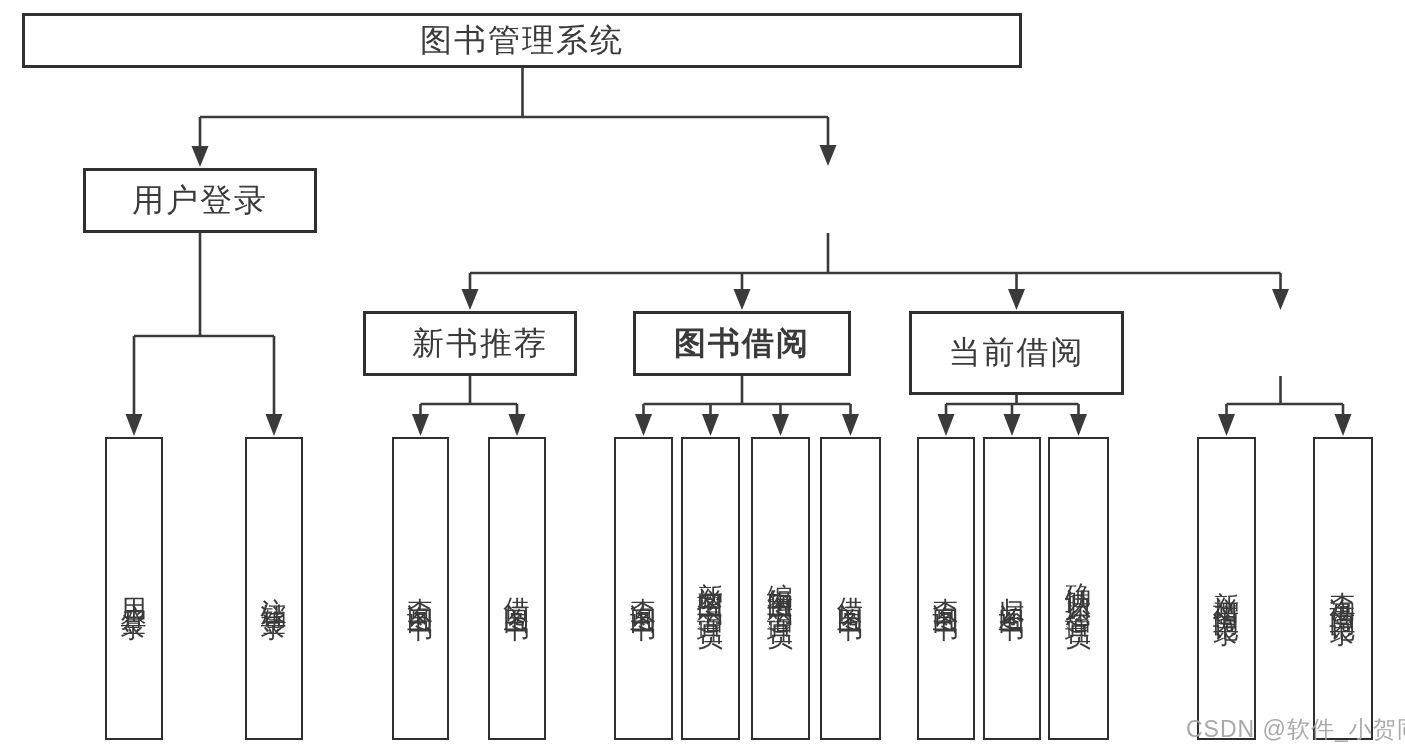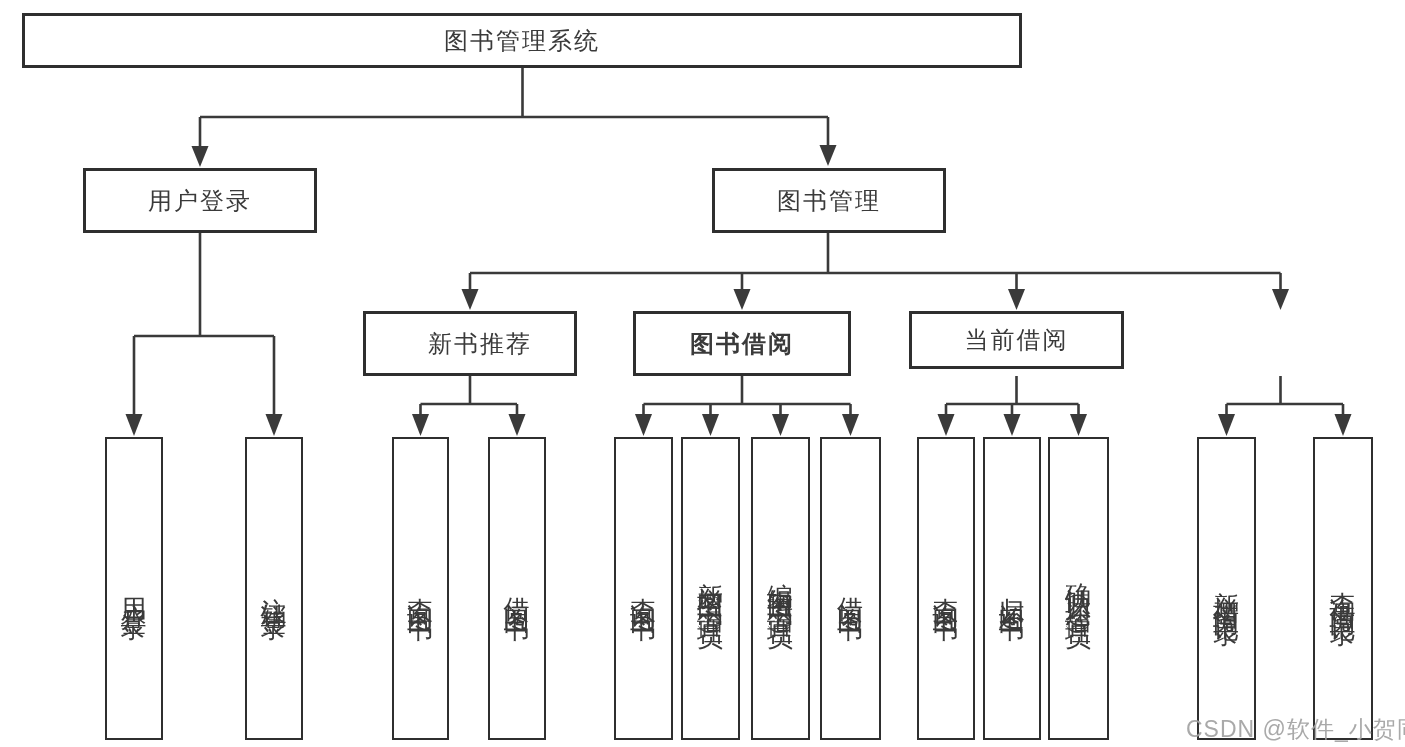--- a/index.html
+++ b/index.html
@@ -18,21 +18,21 @@
     z-index: 1;
   }
   .hbox {
     position: absolute;
     box-sizing: border-box;
     background: #ffffff;
     border: 3px solid #2f2f2f;
     display: flex;
     align-items: center;
     justify-content: center;
-    font-size: 24px;
+    font-size: 32px;
     letter-spacing: 2px;
     color: #3a3a3a;
     z-index: 2;
     white-space: nowrap;
   }
   .vbox {
     position: absolute;
     box-sizing: border-box;
     top: 437px;
     height: 303px;
@@ -50,21 +50,21 @@
     line-height: 1;
     letter-spacing: 6px;
     color: #3a3a3a;
   }
   
   #node-root            { left: 22px;   top: 13px;  width: 1000px; height: 55px; }
   #node-user-login      { left: 83px;   top: 168px; width: 234px;  height: 65px; }
   #node-book-management { left: 712px;  top: 168px; width: 234px;  height: 65px; }
   #node-new-book        { left: 363px;  top: 311px; width: 214px;  height: 65px; padding-left: 20px; }
   #node-book-borrow     { left: 633px;  top: 311px; width: 218px;  height: 65px; font-weight: bold; }
-  #node-current-borrow  { left: 909px;  top: 311px; width: 215px;  height: 58px; }
+  #node-current-borrow  { left: 909px;  top: 311px; width: 215px;  height: 84px; }
   #node-borrow-record   { left: 1172px; top: 311px; width: 217px;  height: 65px; }
 
   #leaf-ul-0 { left: 105px;  width: 58px; }
   #leaf-ul-1 { left: 245px;  width: 58px; }
   #leaf-nb-0 { left: 392px;  width: 57px; }
   #leaf-nb-1 { left: 488px;  width: 58px; }
   #leaf-bb-0 { left: 614px;  width: 59px; }
   #leaf-bb-1 { left: 681px;  width: 59px; }
   #leaf-bb-2 { left: 751px;  width: 59px; }
   #leaf-bb-3 { left: 820px;  width: 61px; }
@@ -133,23 +133,20 @@
     </g>
   </svg>
 
   <div id="node-root" class="hbox">
     <span>图书管理系统</span>
   </div>
 
   <div id="node-user-login" class="hbox">
     <span>用户登录</span>
   </div>
-  <div id="node-book-management" class="hbox">
-    <span>图书管理</span>
-  </div>
 
   <div id="node-new-book" class="hbox">
     <span>新书推荐</span>
   </div>
   <div id="node-book-borrow" class="hbox">
     <span>图书借阅</span>
   </div>
   <div id="node-current-borrow" class="hbox">
     <span>当前借阅</span>
   </div>

